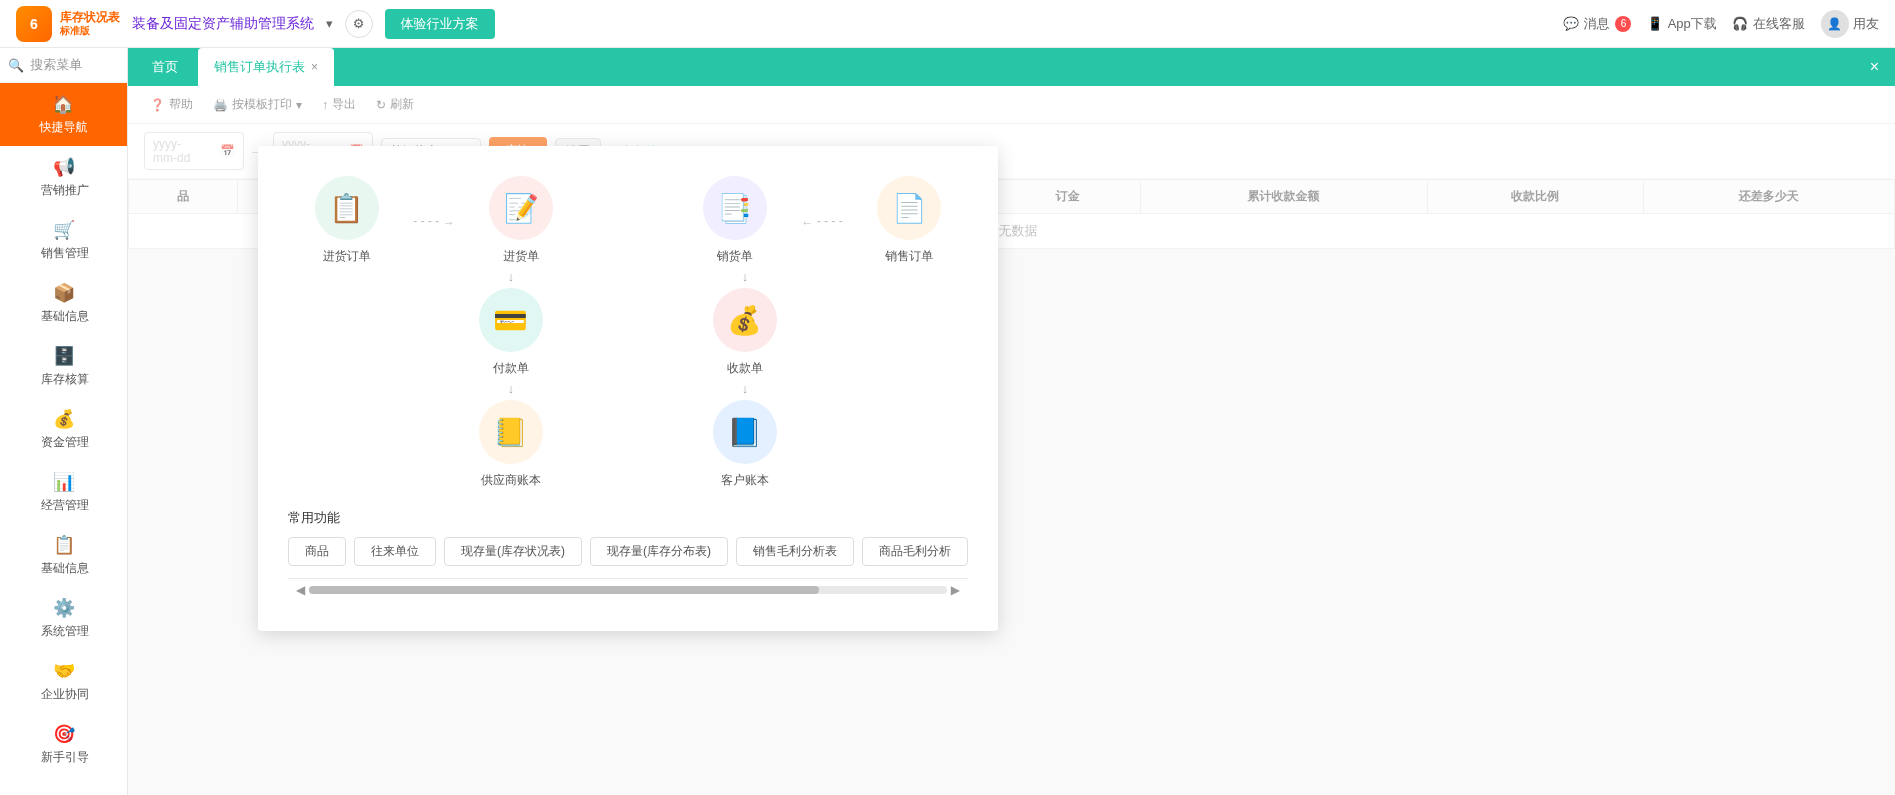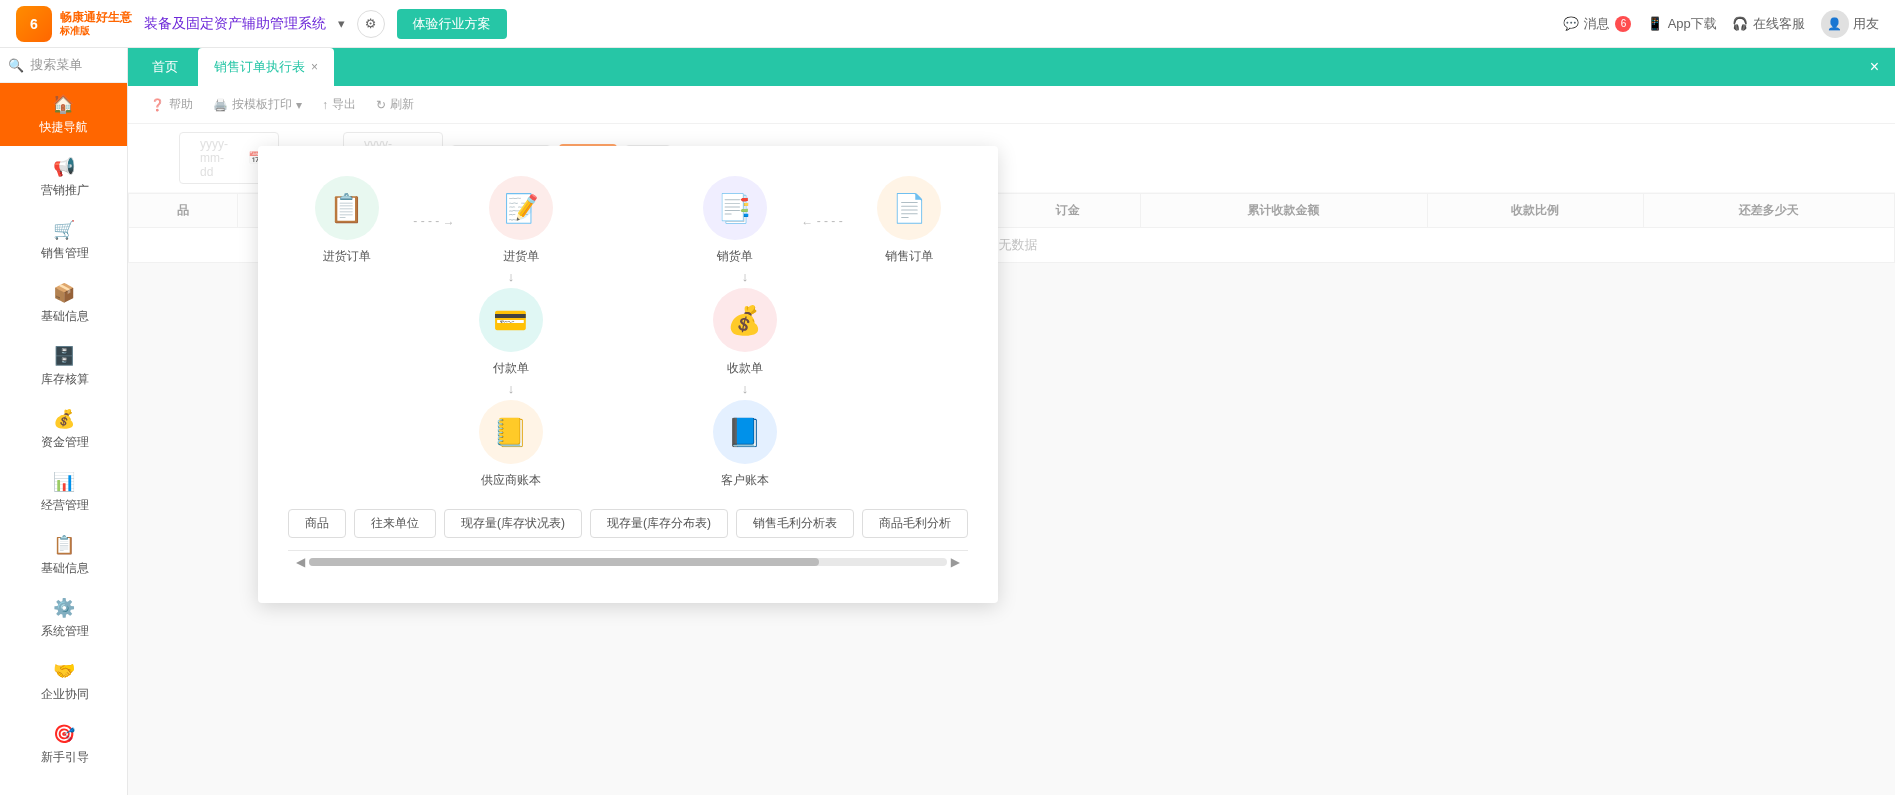--- a/index.html
+++ b/index.html
@@ -37,21 +37,21 @@
     .tab-home { color: white; padding: 0 16px; height: 38px; display: flex; align-items: center; cursor: pointer; font-size: 13px; }
     .tab-active { background: white; color: #26c6a6; padding: 0 16px; height: 38px; display: flex; align-items: center; gap: 6px; cursor: pointer; font-size: 13px; border-radius: 4px 4px 0 0; margin-left: 4px; }
     .tab-close { color: #999; cursor: pointer; font-size: 12px; }
     .tab-close-right { margin-left: auto; color: white; cursor: pointer; padding: 0 8px; font-size: 16px; }
 
     
     .content-toolbar { background: white; padding: 8px 16px; border-bottom: 1px solid #e8e8e8; display: flex; align-items: center; gap: 8px; flex-wrap: wrap; }
     .toolbar-btn { display: flex; align-items: center; gap: 4px; color: #666; cursor: pointer; font-size: 12px; padding: 2px 6px; }
 
     .filter-bar { background: white; padding: 8px 16px; display: flex; align-items: center; gap: 8px; flex-wrap: wrap; margin-bottom: 1px; }
-    .date-input { border: 1px solid #ddd; border-radius: 4px; padding: 4px 20px; font-size: 12px; width: 100px; color: #ccc; display: flex; align-items: center; gap: 20px; margin-left: 35px; }
+    .date-input { border: 1px solid #ddd; border-radius: 4px; padding: 4px 8px; font-size: 12px; width: 100px; color: #ccc; display: flex; align-items: center; gap: 20px; }
     .filter-select { border: 1px solid #ddd; border-radius: 4px; padding: 4px 8px; font-size: 12px; min-width: 80px; color: #333; display: flex; align-items: center; justify-content: space-between; }
     .query-btn { background: #ff6600; color: white; border: none; padding: 5px 16px; border-radius: 4px; cursor: pointer; font-size: 13px; }
     .settings-text-btn { background: #f5f5f5; color: #666; border: 1px solid #ddd; padding: 4px 10px; border-radius: 4px; cursor: pointer; font-size: 12px; }
     .more-conditions { color: #26c6a6; font-size: 12px; cursor: pointer; }
 
     
     .table-container { background: white; margin: 0; overflow: auto; }
     .data-table { width: 100%; border-collapse: collapse; font-size: 12px; }
     .data-table th { background: #fafafa; border: 1px solid #e8e8e8; padding: 8px 12px; text-align: center; color: #666; white-space: nowrap; }
     .data-table td { border: 1px solid #e8e8e8; padding: 8px 12px; text-align: center; }
@@ -84,21 +84,21 @@
   </style>
 </head>
 <body>
 
 <div class="app-layout">
 
   <div class="top-bar">
     <div class="logo-area">
       <div class="logo-icon">6</div>
       <div class="logo-text">
-        <div>畅康通好生意</div>
+        <div>库存状况表</div>
         <div style="font-size:10px;">标准版</div>
       </div>
     </div>
     <div class="system-title">装备及固定资产辅助管理系统</div>
     <div class="dropdown-btn">
       <span>▾</span>
     </div>
     <div class="settings-icon">⚙</div>
     <button class="experience-btn">体验行业方案</button>
     <div class="top-bar-right">
@@ -336,20 +336,21 @@
 
               <div class="flow-node">
                 <div class="flow-circle blue" style="font-size:28px;">📘</div>
                 <span class="flow-label">客户账本</span>
               </div>
               <div></div>
                 <div></div>
             </div>
 
             <div class="common-functions">
+              <div class="common-functions-title">常用功能</div>
               <div class="func-buttons">
                 <button class="func-btn">商品</button>
                 <button class="func-btn">往来单位</button>
                 <button class="func-btn">现存量(库存状况表)</button>
                 <button class="func-btn">现存量(库存分布表)</button>
                 <button class="func-btn">销售毛利分析表</button>
                 <button class="func-btn">商品毛利分析</button>
               </div>
             </div>
 

